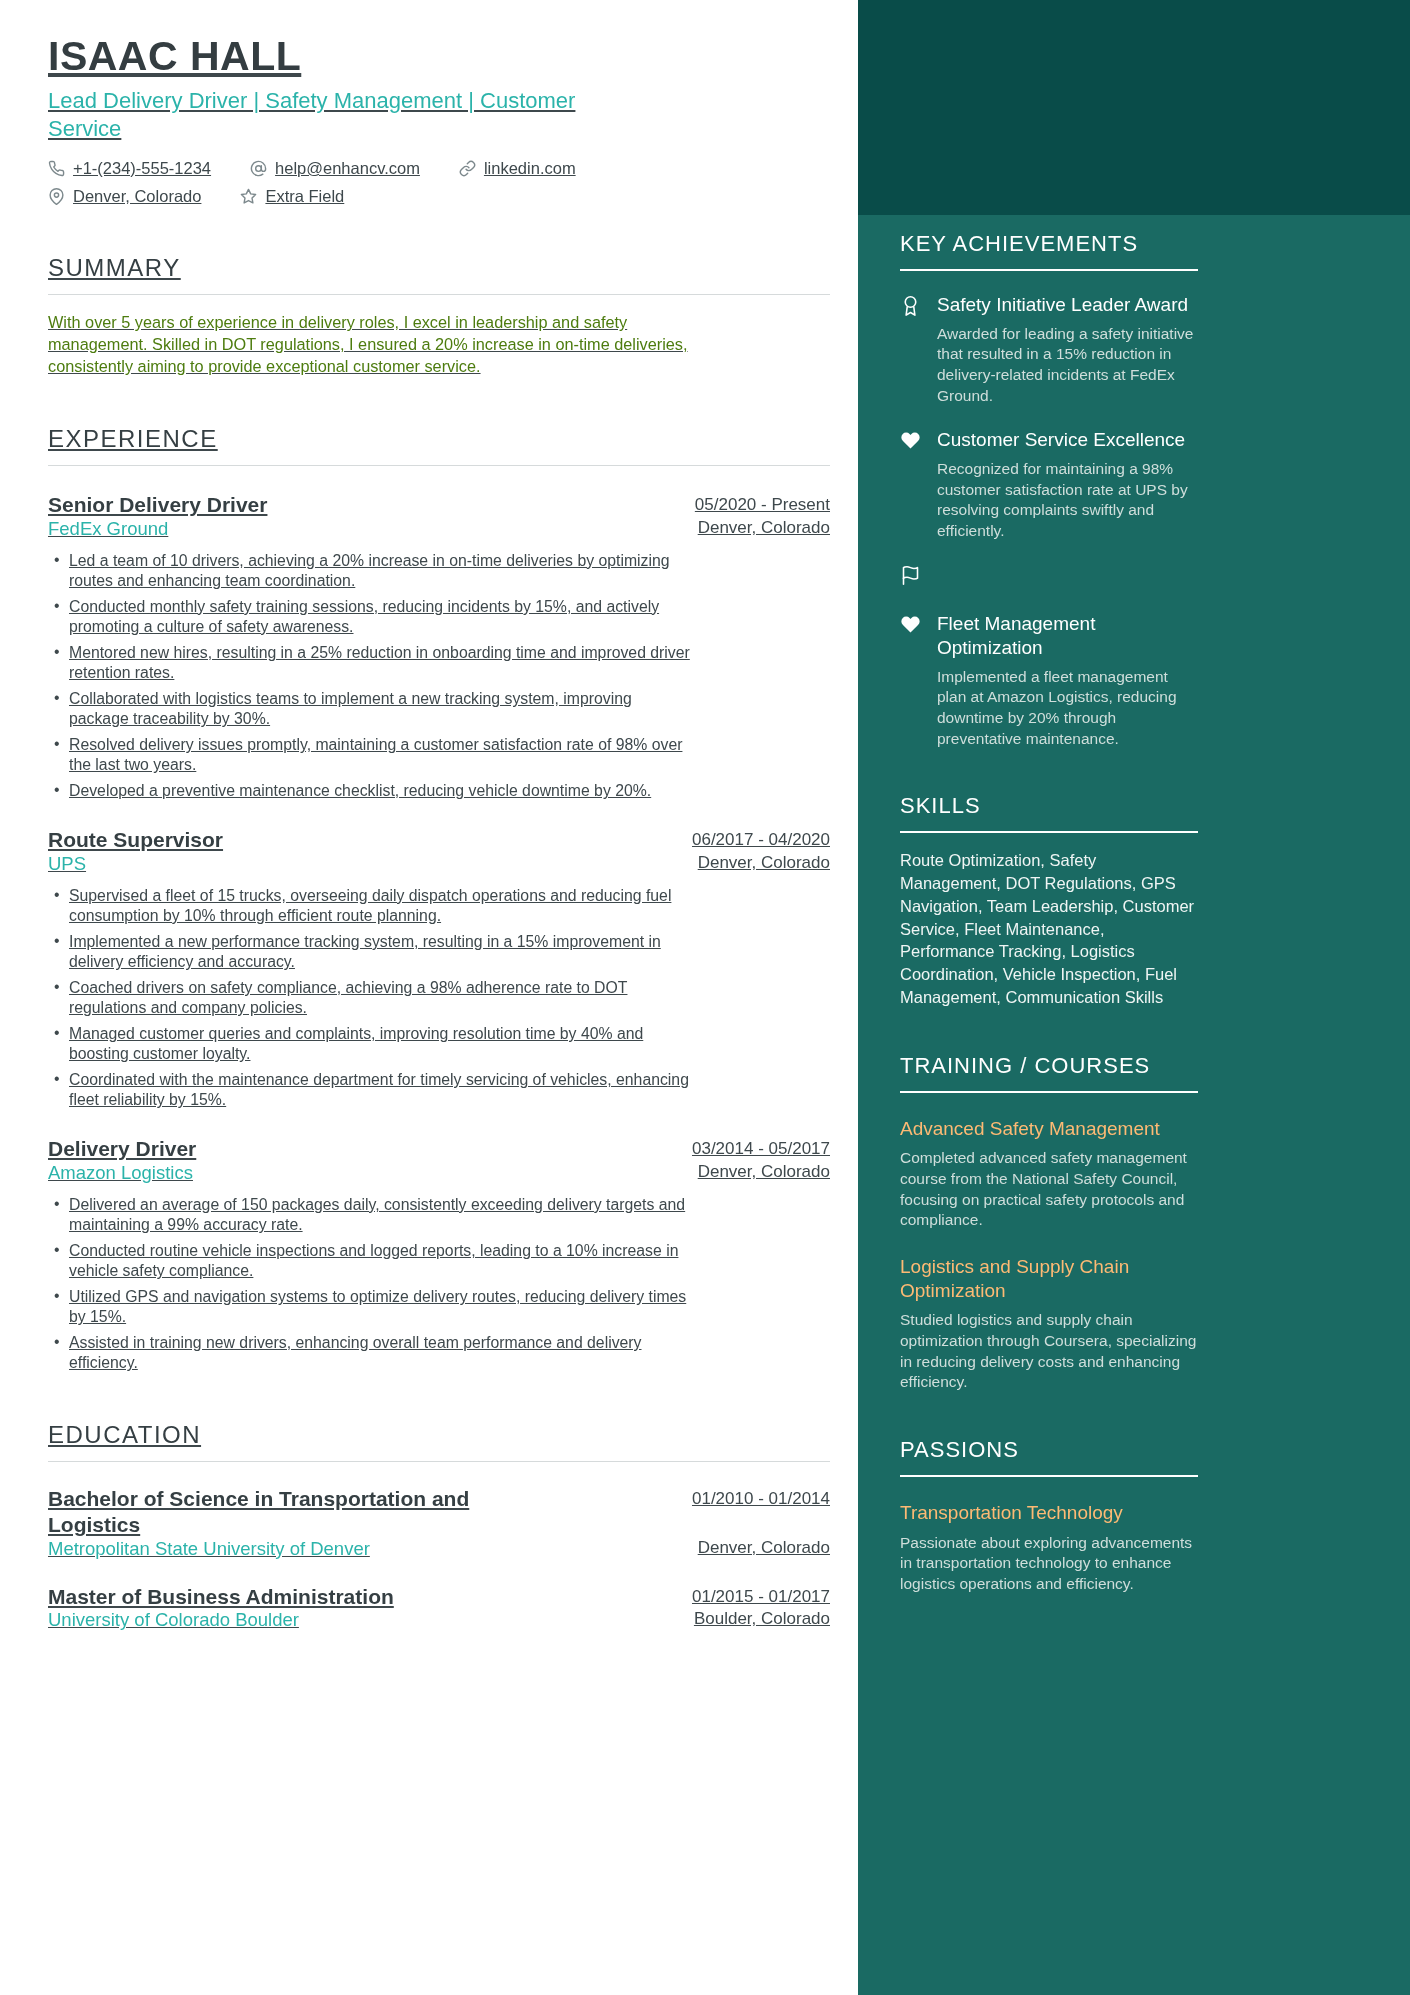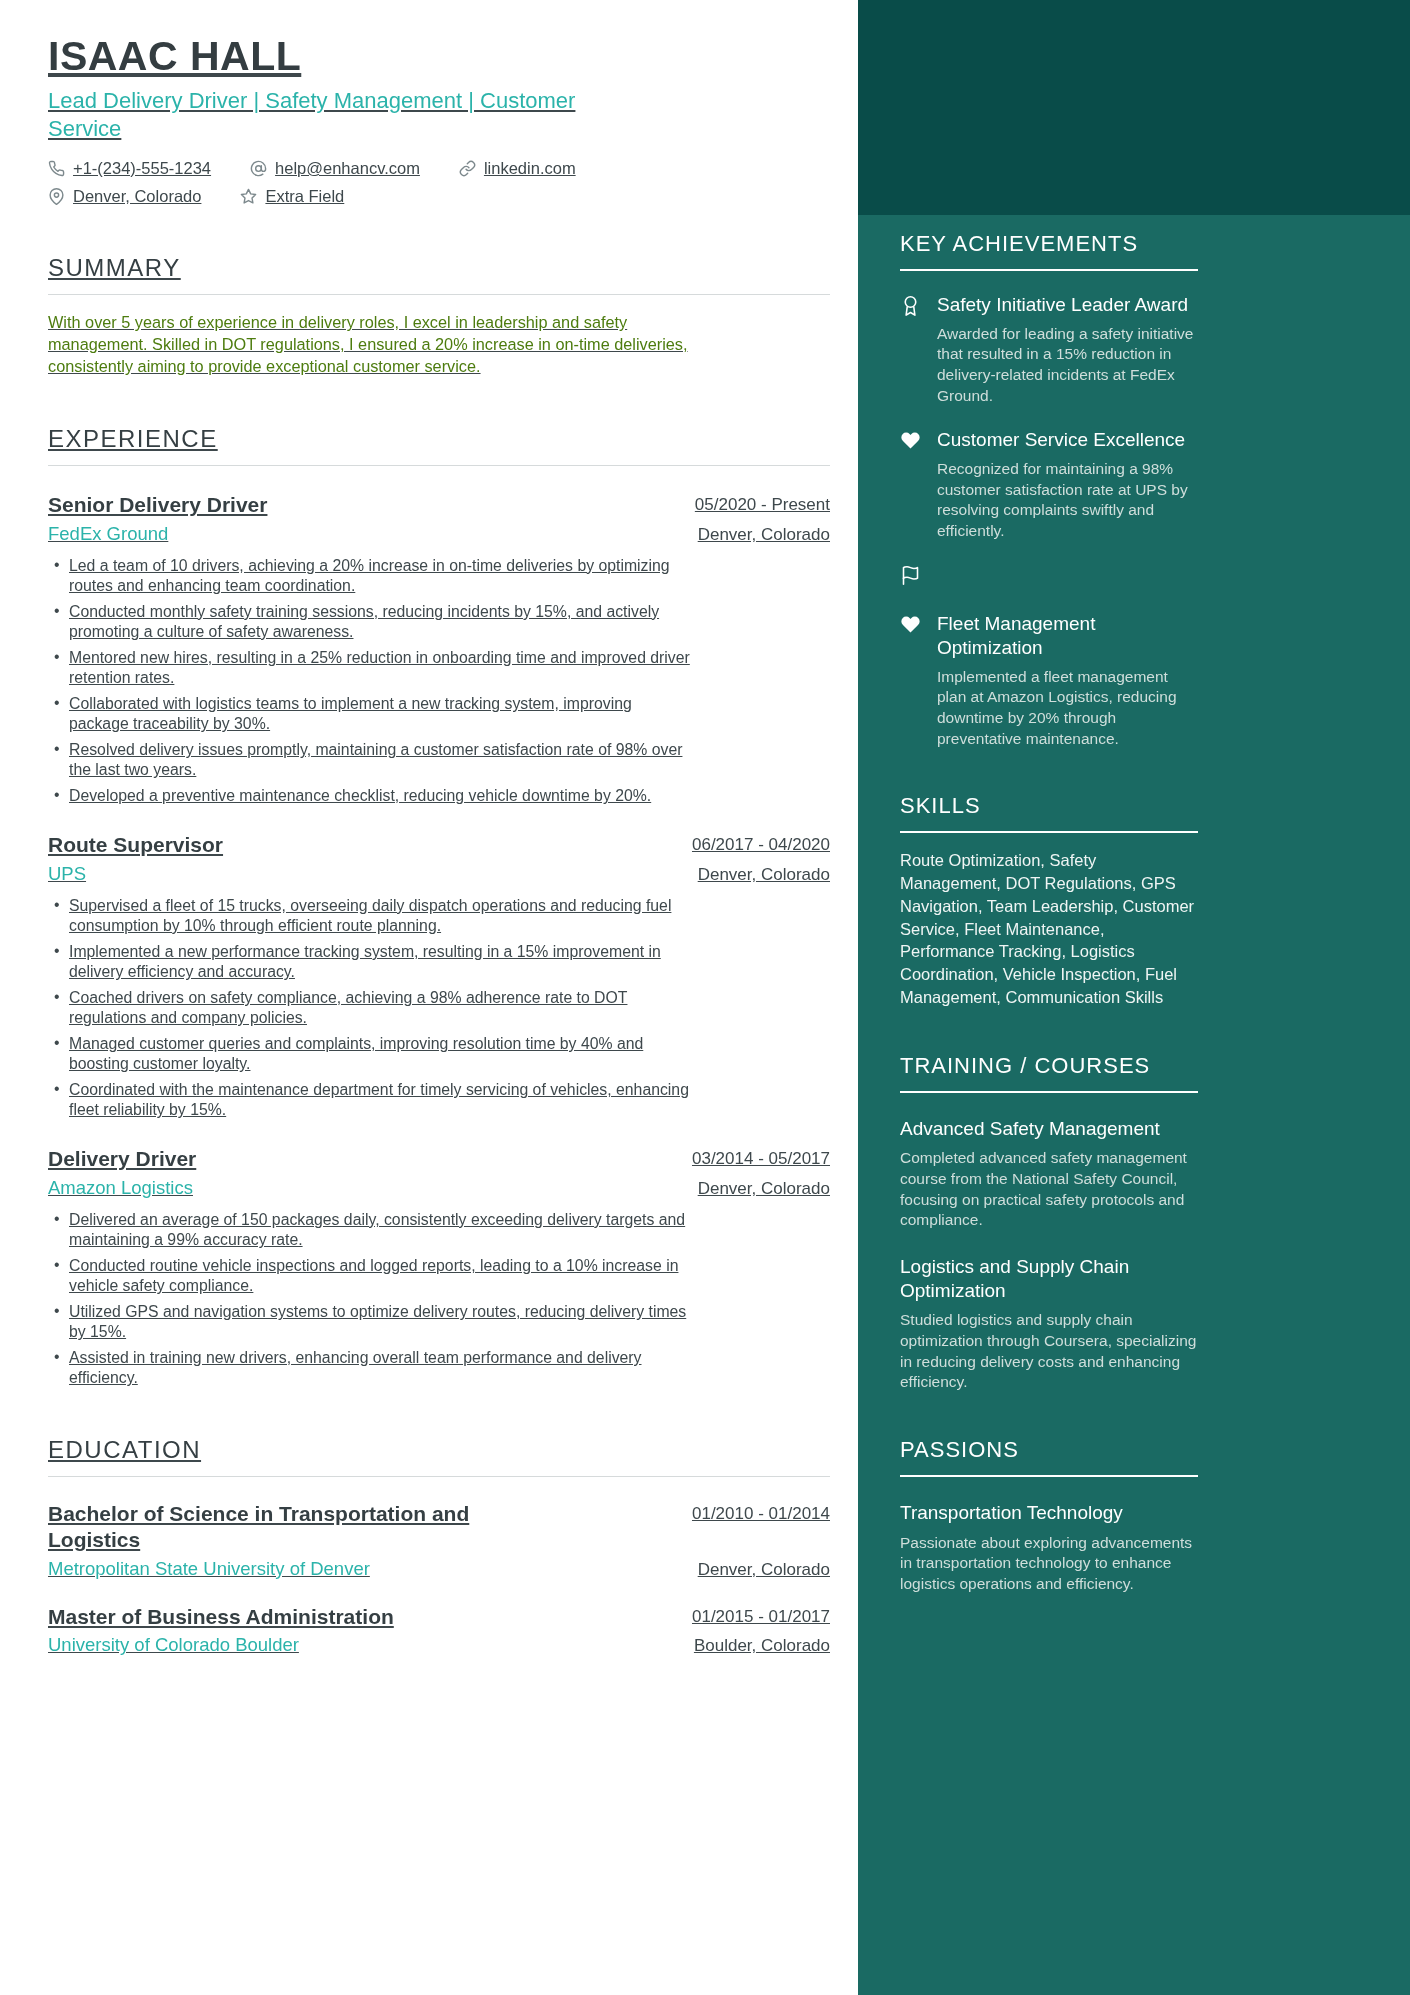--- a/index.html
+++ b/index.html
@@ -33,21 +33,21 @@
   .sec h2 {
     margin: 0; font-size: 24px; font-weight: 500; letter-spacing: 1.5px;
     color: #353f43; padding-bottom: 12px; border-bottom: 1px solid #d6dadb;
   }
   .summary-text { margin: 16px 0 0; font-size: 16.3px; line-height: 1.35; color: #4d7c0f; max-width: 644px; }
 
   .job { margin-top: 26px; }
   .jrow { display: flex; justify-content: space-between; align-items: flex-start; gap: 14px; }
   .jtitle { font-size: 21px; font-weight: 600; color: #353f43; line-height: 1.22; max-width: 490px; }
   .jdates { font-size: 17px; color: #3e484c; white-space: nowrap; padding-top: 3px; }
-  .jsub { display: flex; justify-content: space-between; align-items: flex-end; margin-top: 5px; }
+  .jsub { display: flex; justify-content: space-between; align-items: flex-start; }
   .jcompany { font-size: 18.5px; color: #2bb3aa; }
   .jloc { font-size: 17px; color: #3e484c; white-space: nowrap; }
 
   ul.bullets { list-style: none; margin: 11px 0 0; padding: 0; max-width: 644px; }
   ul.bullets li {
     position: relative; padding-left: 21px; margin-bottom: 6px;
     font-size: 15.8px; line-height: 1.27; color: #3e484c;
   }
   ul.bullets li::before { content: "•"; position: absolute; left: 6px; top: -1px; color: #3e484c; }
 
@@ -73,21 +73,21 @@
   .sb-h {
     margin: 0; color: #ffffff; font-size: 22px; font-weight: 500;
     letter-spacing: 1px; padding-bottom: 12px; border-bottom: 2px solid #ffffff;
   }
   .ach { display: flex; gap: 13px; margin-top: 22px; }
   .ach-icn { flex: none; width: 24px; padding-top: 2px; }
   .ach-tt { color: #ffffff; font-size: 19px; line-height: 1.25; }
   .ach-tx { color: #cfdedb; font-size: 15.5px; line-height: 1.33; margin-top: 7px; }
   .skills-tx { color: #eff5f4; font-size: 16.5px; line-height: 1.38; margin-top: 16px; }
   .tr { margin-top: 24px; }
-  .tr-tt { color: #ffffff; font-size: 19px; line-height: 1.25; }
+  .tr-tt { color: #fdba74; font-size: 19px; line-height: 1.25; }
   .tr-tx { color: #cfdedb; font-size: 15.5px; line-height: 1.33; margin-top: 8px; }
 </style>
 </head>
 <body>
 
 <div class="page">
 
   <div class="main">
 
     <header>

